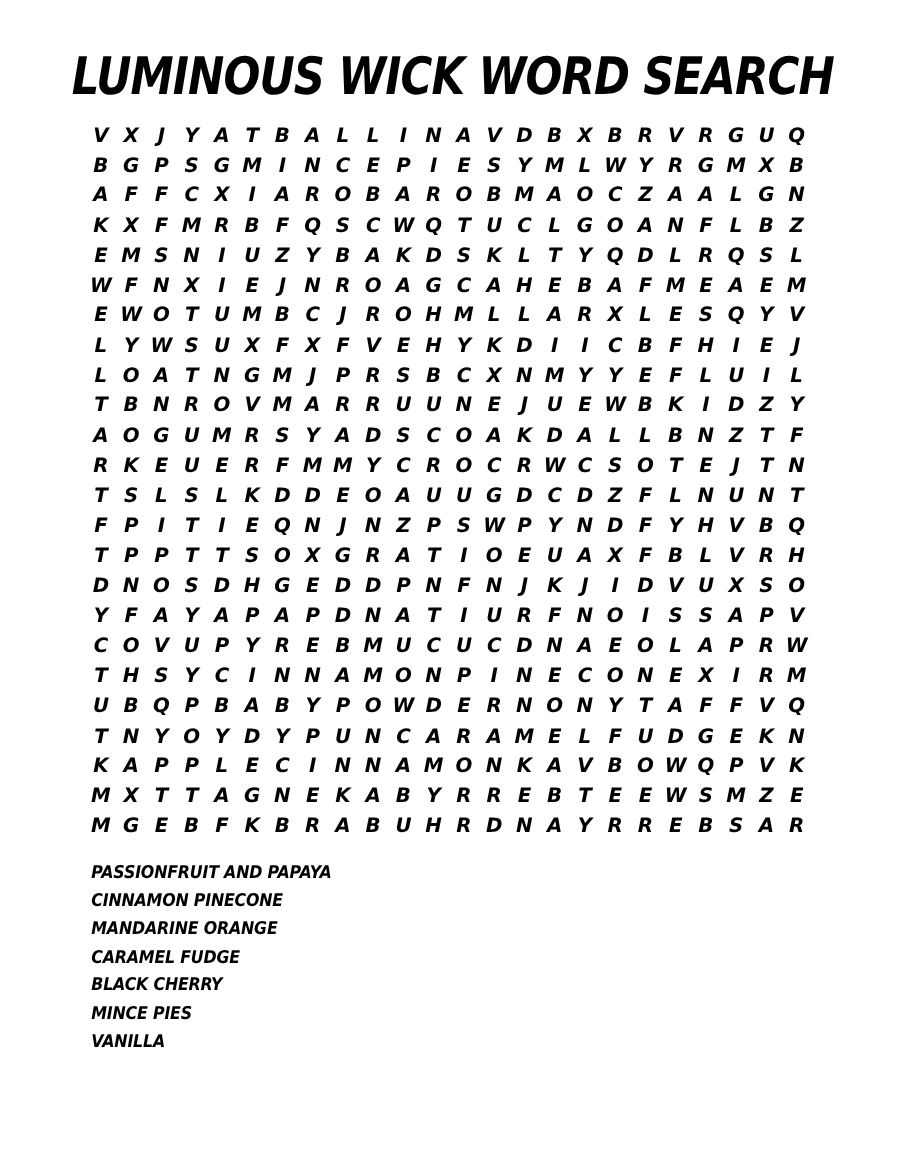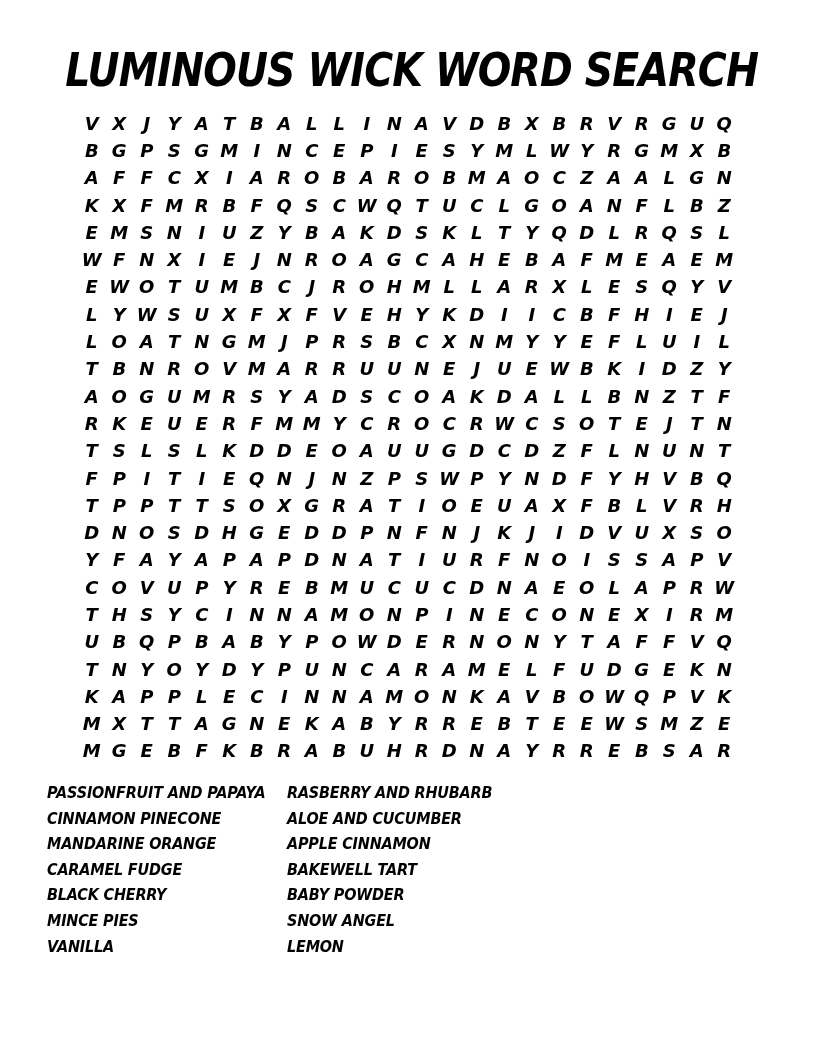--- a/index.html
+++ b/index.html
@@ -47,21 +47,21 @@
     line-height: 1;
   }
 
   .words {
     position: absolute;
     left: 47px;
     top: 780px;
     width: 740px;
     display: flex;
   }
-  .word-col { width: 240px; }
+  .word-col { width: 240px; margin-left: 36px; }
   .word-col.col-2 { width: 241px; }
   .word-col.col-3 { width: auto; }
   .word-item {
     height: 25.6px;
     line-height: 25.6px;
     font-size: 16px;
     font-weight: bold;
     font-style: italic;
     letter-spacing: -0.2px;
     white-space: nowrap;
@@ -655,23 +655,14 @@
   <div class="words">
     <div class="word-col col-1">
         <div class="word-item">PASSIONFRUIT AND PAPAYA</div>
         <div class="word-item">CINNAMON PINECONE</div>
         <div class="word-item">MANDARINE ORANGE</div>
         <div class="word-item">CARAMEL FUDGE</div>
         <div class="word-item">BLACK CHERRY</div>
         <div class="word-item">MINCE PIES</div>
         <div class="word-item">VANILLA</div>
       </div>
-    <div class="word-col col-2">
-        <div class="word-item">RASBERRY AND RHUBARB</div>
-        <div class="word-item">ALOE AND CUCUMBER</div>
-        <div class="word-item">APPLE CINNAMON</div>
-        <div class="word-item">BAKEWELL TART</div>
-        <div class="word-item">BABY POWDER</div>
-        <div class="word-item">SNOW ANGEL</div>
-        <div class="word-item">LEMON</div>
-      </div>
   </div>
 </div>
 
 </body></html>

